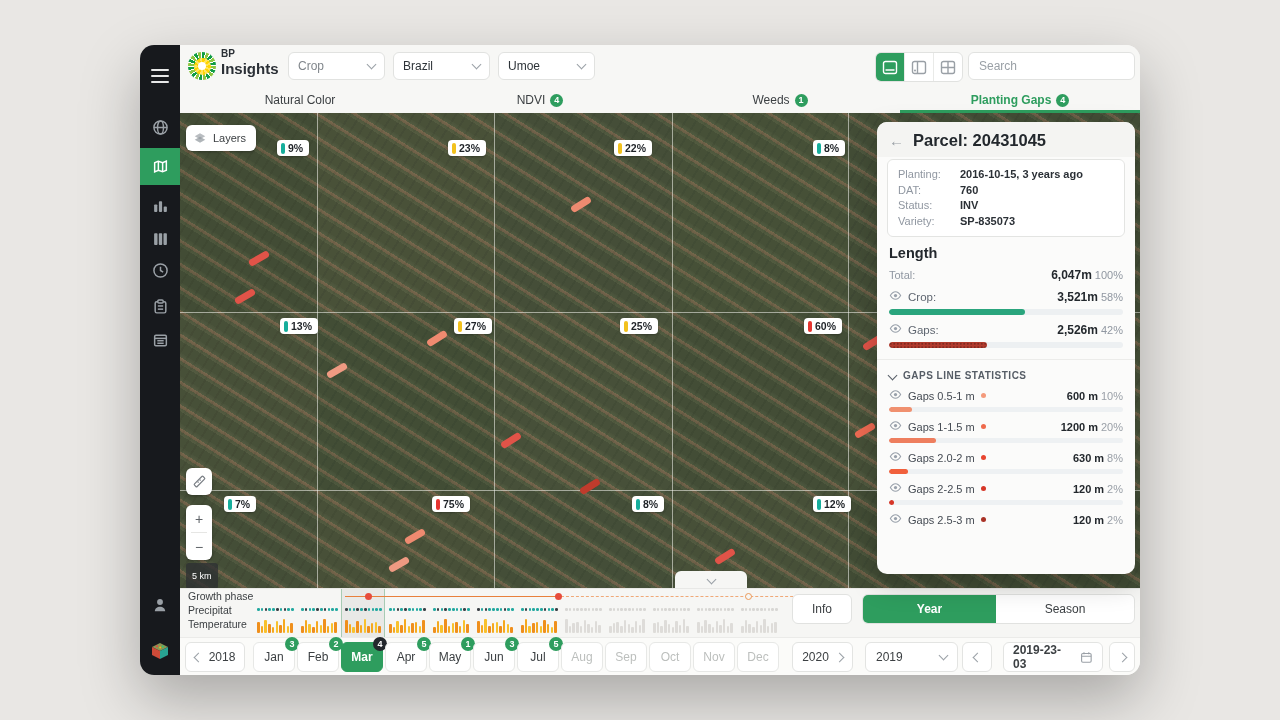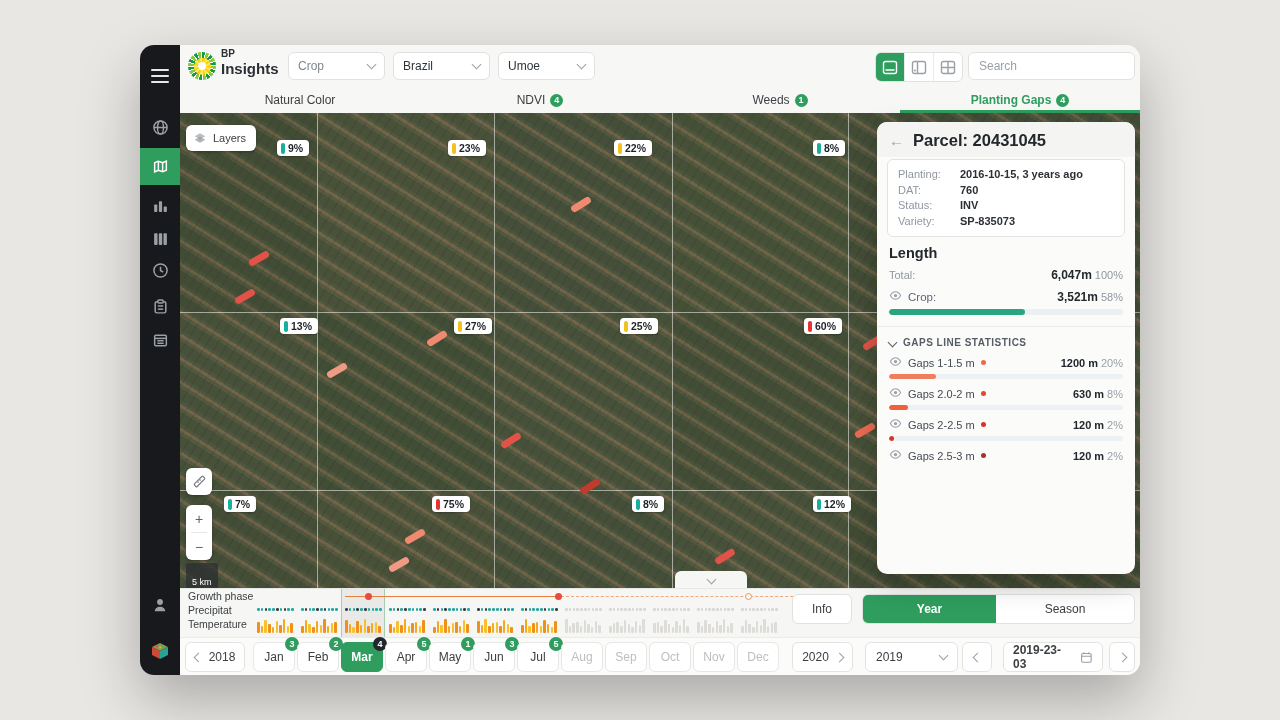--- a/index.html
+++ b/index.html
@@ -58,21 +58,21 @@
   .map-badge .bar{width:4px;height:11px;border-radius:2px;}
   .gap-mark{position:absolute;width:22px;height:7px;border-radius:4px;}
   #layersBtn{position:absolute;left:6px;top:12px;height:26px;background:#fff;border-radius:6px;box-shadow:0 1px 3px rgba(0,0,0,.3);
              display:flex;align-items:center;gap:6px;padding:0 10px 0 7px;font-size:11px;color:#3c4043;}
   #measureBtn{position:absolute;left:6px;top:355px;width:26px;height:27px;background:#fff;border-radius:6px;box-shadow:0 1px 3px rgba(0,0,0,.3);
               display:flex;align-items:center;justify-content:center;}
   #zoomCtl{position:absolute;left:6px;top:392px;width:26px;height:55px;background:#fff;border-radius:6px;box-shadow:0 1px 3px rgba(0,0,0,.3);
            display:flex;flex-direction:column;}
   #zoomCtl .z{flex:1;display:flex;align-items:center;justify-content:center;font-size:14px;color:#5f6368;}
   #zoomCtl .sep{height:1px;background:#e6e6e4;margin:0 5px;}
-  #scaleLabel{position:absolute;left:6px;top:450px;background:rgba(45,48,50,.78);color:#fff;font-size:9px;padding:14px 6px;border-radius:3px;}
+  #scaleLabel{position:absolute;left:6px;top:450px;background:rgba(45,48,50,.78);color:#fff;font-size:9px;padding:8px 6px;border-radius:3px;}
   #collapseTab{position:absolute;left:495px;top:458px;width:72px;height:17px;background:#f6f6f4;border-radius:6px 6px 0 0;
                display:flex;align-items:center;justify-content:center;color:#9aa0a6;}
 
   
   #panel{position:absolute;left:737px;top:77px;width:258px;height:452px;background:#fbfbfa;border-radius:10px;z-index:25;
          box-shadow:0 10px 28px rgba(0,0,0,.22);overflow:hidden;}
   #panelHeader{display:flex;align-items:center;gap:9px;padding:9px 12px 7px;background:#f4f4f2;}
   .back-arrow{color:#9aa0a6;font-size:15px;line-height:1;}
   #panelTitle{font-size:16.5px;font-weight:bold;color:#23282d;}
   #infoCard{margin:2px 10px 0;background:#fff;border:1px solid #e3e4e2;border-radius:6px;padding:7px 10px;}
@@ -446,29 +446,60 @@
                       <circle cx="12" cy="12" r="3" fill="#99a1ab" stroke="none"></circle>
                     </svg></span>
                   <span>Crop:</span>
                 </span>
                 <span class="len-right"><b>3,521m</b><span>58%</span></span>
               </div>
               <div class="pbar">
                 <div class="fill" style="width: 58%; background-color: rgb(42, 165, 125);"></div>
               </div>
             </div>
+            <div>
+              <div class="len-row">
+                <span class="len-left">
+                  <span><svg width="13" height="13" viewBox="0 0 24 24" fill="none" stroke="#99a1ab" stroke-width="2">
+                      <path d="M12 5C6.5 5 2.5 12 2.5 12s4 7 9.5 7 9.5-7 9.5-7-4-7-9.5-7z"></path>
+                      <circle cx="12" cy="12" r="3" fill="#99a1ab" stroke="none"></circle>
+                    </svg></span>
+                  <span>Gaps:</span>
+                </span>
+                <span class="len-right"><b>2,526m</b><span>42%</span></span>
+              </div>
+              <div class="pbar">
+                <div class="fill dotted" style="width: 42%; background-color: rgb(178, 59, 46);"></div>
+              </div>
+            </div>
           </div>
     </div>
     <div class="pdivider"></div>
     <div class="psec">
       <div id="statsHeading">
         <span class="chev down" style="color:#565d66;"></span>
         <span>GAPS LINE STATISTICS</span>
       </div>
       <div id="statRows">
+            <div class="stat-row">
+              <div class="stat-top">
+                <span class="stat-left">
+                  <span><svg width="13" height="13" viewBox="0 0 24 24" fill="none" stroke="#99a1ab" stroke-width="2">
+                      <path d="M12 5C6.5 5 2.5 12 2.5 12s4 7 9.5 7 9.5-7 9.5-7-4-7-9.5-7z"></path>
+                      <circle cx="12" cy="12" r="3" fill="#99a1ab" stroke="none"></circle>
+                    </svg></span>
+                  <span>Gaps 0.5-1 m</span>
+                  <span class="stat-dot" style="background: rgb(244, 154, 123);"></span>
+                </span>
+                <span class="stat-right"><b>600 m</b><span>10%</span></span>
+              </div>
+              <div class="sbar">
+                <div class="fill" style="width: 10%; background: rgb(240, 144, 111);"></div>
+              </div>
+            </div>
             <div class="stat-row">
               <div class="stat-top">
                 <span class="stat-left">
                   <span><svg width="13" height="13" viewBox="0 0 24 24" fill="none" stroke="#99a1ab" stroke-width="2">
                       <path d="M12 5C6.5 5 2.5 12 2.5 12s4 7 9.5 7 9.5-7 9.5-7-4-7-9.5-7z"></path>
                       <circle cx="12" cy="12" r="3" fill="#99a1ab" stroke="none"></circle>
                     </svg></span>
                   <span>Gaps 1-1.5 m</span>
                   <span class="stat-dot" style="background: rgb(239, 106, 76);"></span>
                 </span>

